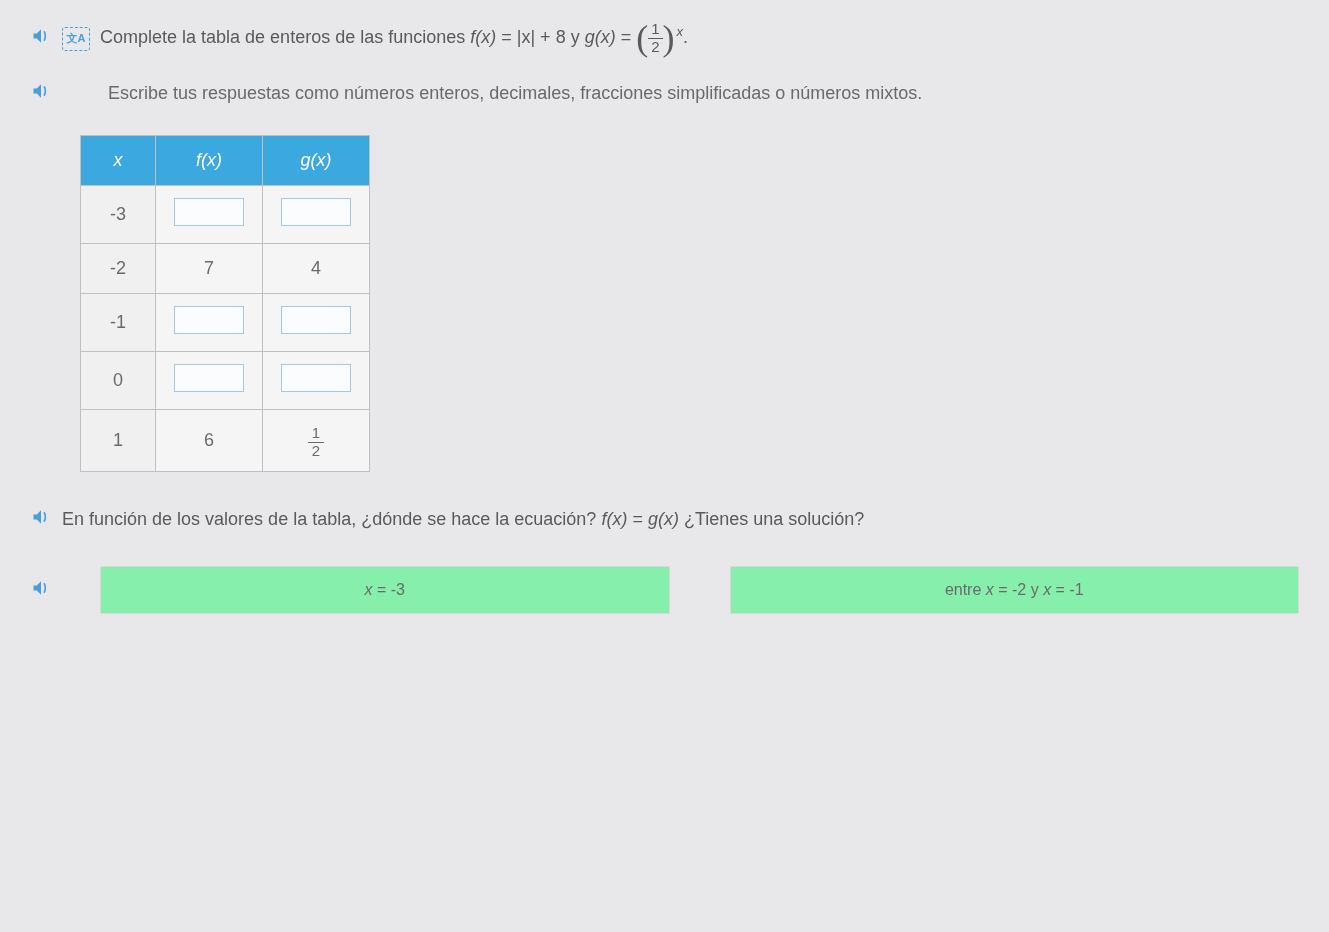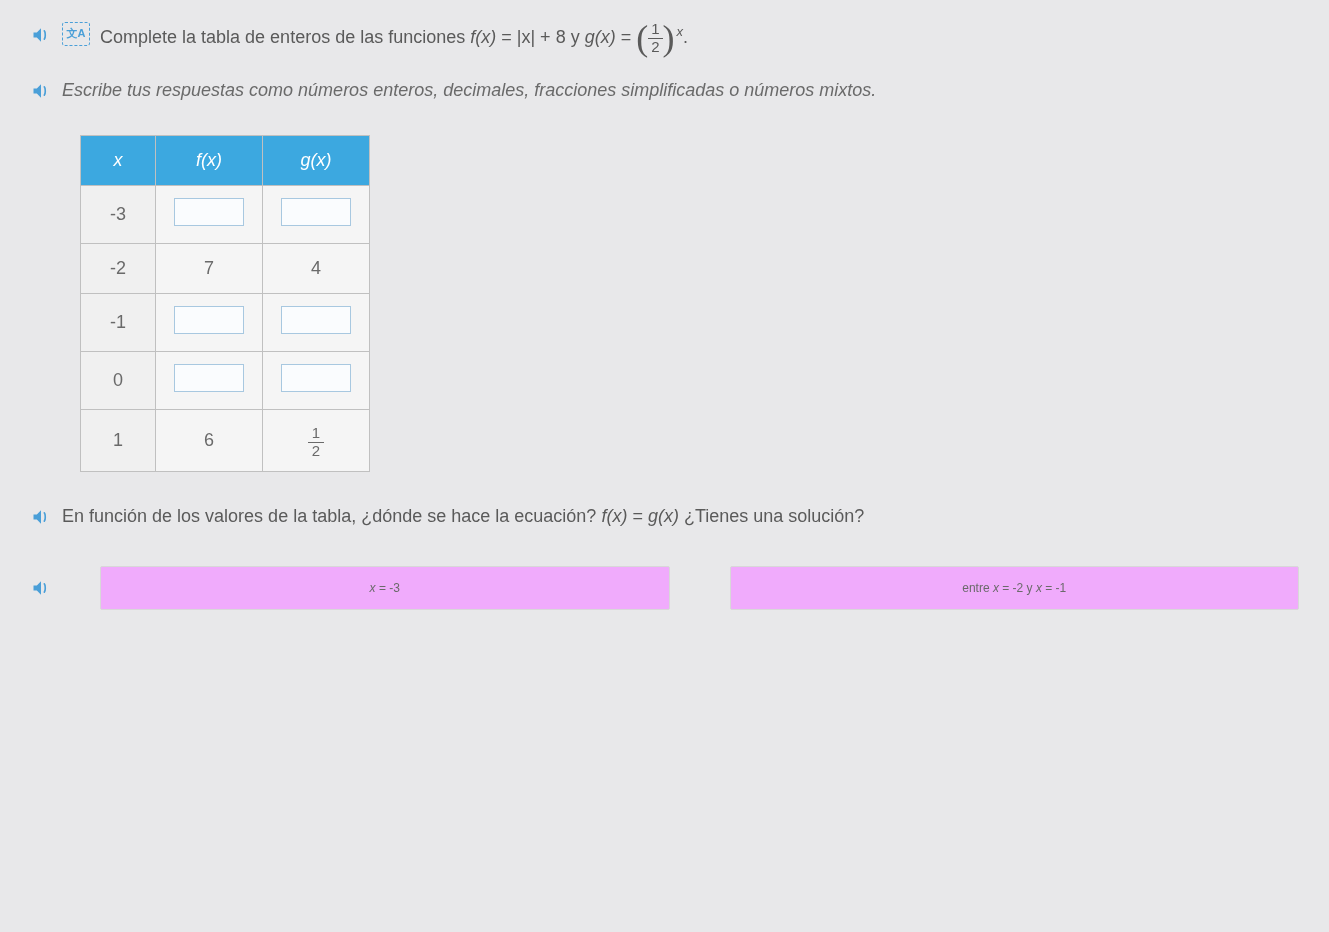--- a/index.html
+++ b/index.html
@@ -15,21 +15,21 @@
       color: #5a5a5a;
       font-size: 18px;
     }
 
     .question-block {
       margin-bottom: 20px;
     }
 
     .question-line {
       display: flex;
-      align-items: flex-start;
+      align-items: center;
       gap: 10px;
       line-height: 1.6;
     }
 
     .icon-speaker {
       display: inline-block;
       color: #4a9fd8;
       font-size: 20px;
       flex-shrink: 0;
       margin-top: 2px;
@@ -93,22 +93,22 @@
       vertical-align: super;
       font-style: italic;
       margin-left: 2px;
     }
 
     .instruction-block {
       margin-bottom: 25px;
     }
 
     .instruction-text {
-      font-style: italic;
       color: #6a6a6a;
+      margin-left: 46px;
     }
 
     .table-block {
       margin-left: 50px;
       margin-bottom: 30px;
     }
 
     table {
       border-collapse: collapse;
       background: #f5f5f5;
@@ -180,27 +180,27 @@
     }
 
     .answers-grid {
       flex: 1;
       display: grid;
       grid-template-columns: 1fr 1fr;
       gap: 25px 60px;
     }
 
     .answer-option {
-      background: #f0abfc;
+      background: #86efac;
       border: 1px solid #d8d8d8;
       border-radius: 2px;
       padding: 14px 20px;
       text-align: center;
       color: #6a6a6a;
-      font-size: 12px;
+      font-size: 16px;
       cursor: pointer;
     }
 
     .math-var {
       font-style: italic;
     }
   </style>
 </head>
 <body>
 

